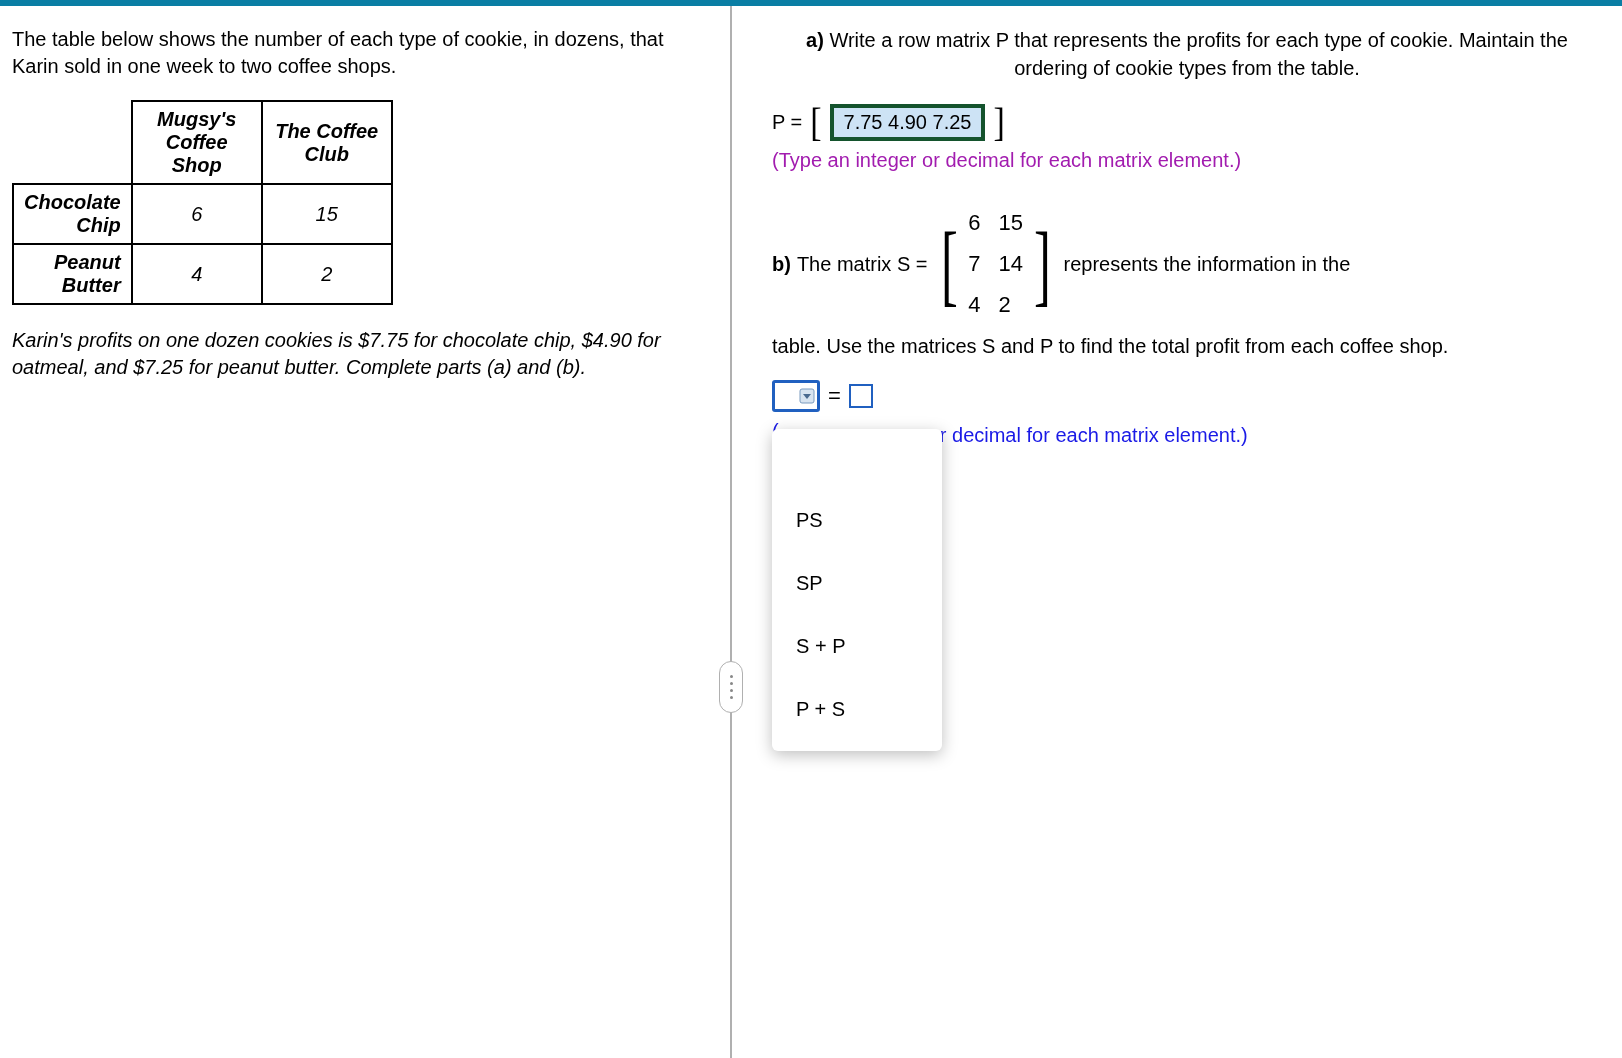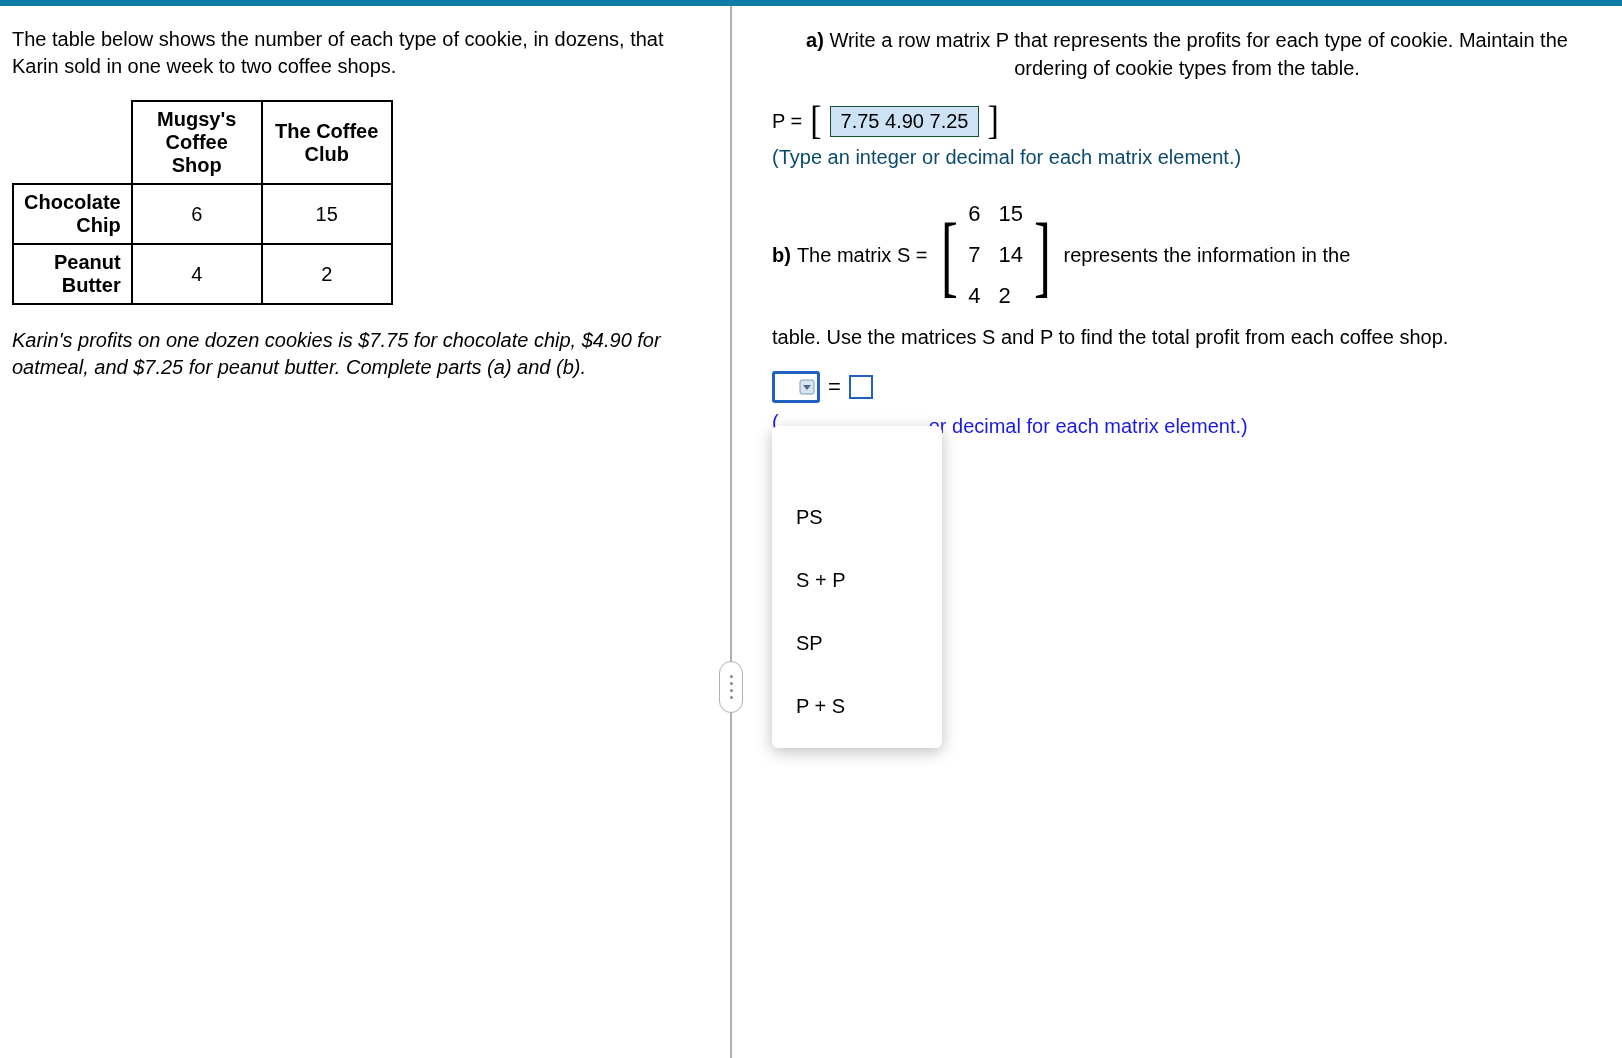--- a/index.html
+++ b/index.html
@@ -42,20 +42,21 @@
     gap: 4px;
     cursor: ew-resize;
   }
   .splitter-handle span {
     width: 3px; height: 3px; background: #888; border-radius: 50%;
   }
   .intro { line-height: 1.35; margin-bottom: 20px; }
   .cookie-table {
     border-collapse: collapse;
     margin-bottom: 22px;
+    font-style: italic;
   }
   .cookie-table th, .cookie-table td {
     border: 2px solid #000;
     padding: 6px 10px;
     text-align: center;
     font-size: 20px;
   }
   .cookie-table th.rowhdr {
     text-align: right;
     font-weight: bold;
@@ -76,29 +77,29 @@
     margin-bottom: 8px;
   }
   .matrix-bracket-left, .matrix-bracket-right {
     font-size: 34px;
     font-family: "Times New Roman", serif;
     line-height: 1;
     transform: scaleY(1.2);
   }
   .answer-box-a {
     background: #cde3f5;
-    border: 1px solid #14532d;
+    border: 4px solid #14532d;
     padding: 3px 10px;
     font-size: 20px;
     display: inline-block;
   }
   .hint {
-    color: #0c4a6e;
-    font-size: 20px;
-    margin-bottom: 24px;
+    color: #a21caf;
+    font-size: 20px;
+    margin-bottom: 30px;
   }
   .matrix-S-wrap {
     display: inline-flex;
     align-items: center;
     vertical-align: middle;
   }
   .matrix-S {
     display: grid;
     grid-template-columns: auto auto;
     column-gap: 18px;
@@ -151,21 +152,21 @@
     position: relative;
     top: 2px;
   }
   .dropdown-wrap {
     position: relative;
     display: inline-block;
     margin-top: 6px;
   }
   .dropdown-panel {
     position: absolute;
-    top: 17px;
+    top: 11px;
     left: 0;
     width: 170px;
     background: #fff;
     border-radius: 6px;
     box-shadow: 0 4px 16px rgba(0,0,0,0.25);
     padding-top: 60px;
     padding-bottom: 10px;
     z-index: 10;
   }
   .dropdown-option {
@@ -262,20 +263,20 @@
     </div>
 
     <div class="dropdown-wrap">
       <div class="hint-b-row">
         <span class="paren-left">(</span>
         <span class="hint-b-spacer"></span>
         <span class="hint-b">or decimal for each matrix element.)</span>
       </div>
       <div class="dropdown-panel">
         <div class="dropdown-option">PS</div>
+        <div class="dropdown-option">SP</div>
         <div class="dropdown-option">S + P</div>
-        <div class="dropdown-option">SP</div>
         <div class="dropdown-option">P + S</div>
       </div>
     </div>
 
   </div>
 </div>
 
 </body></html>

